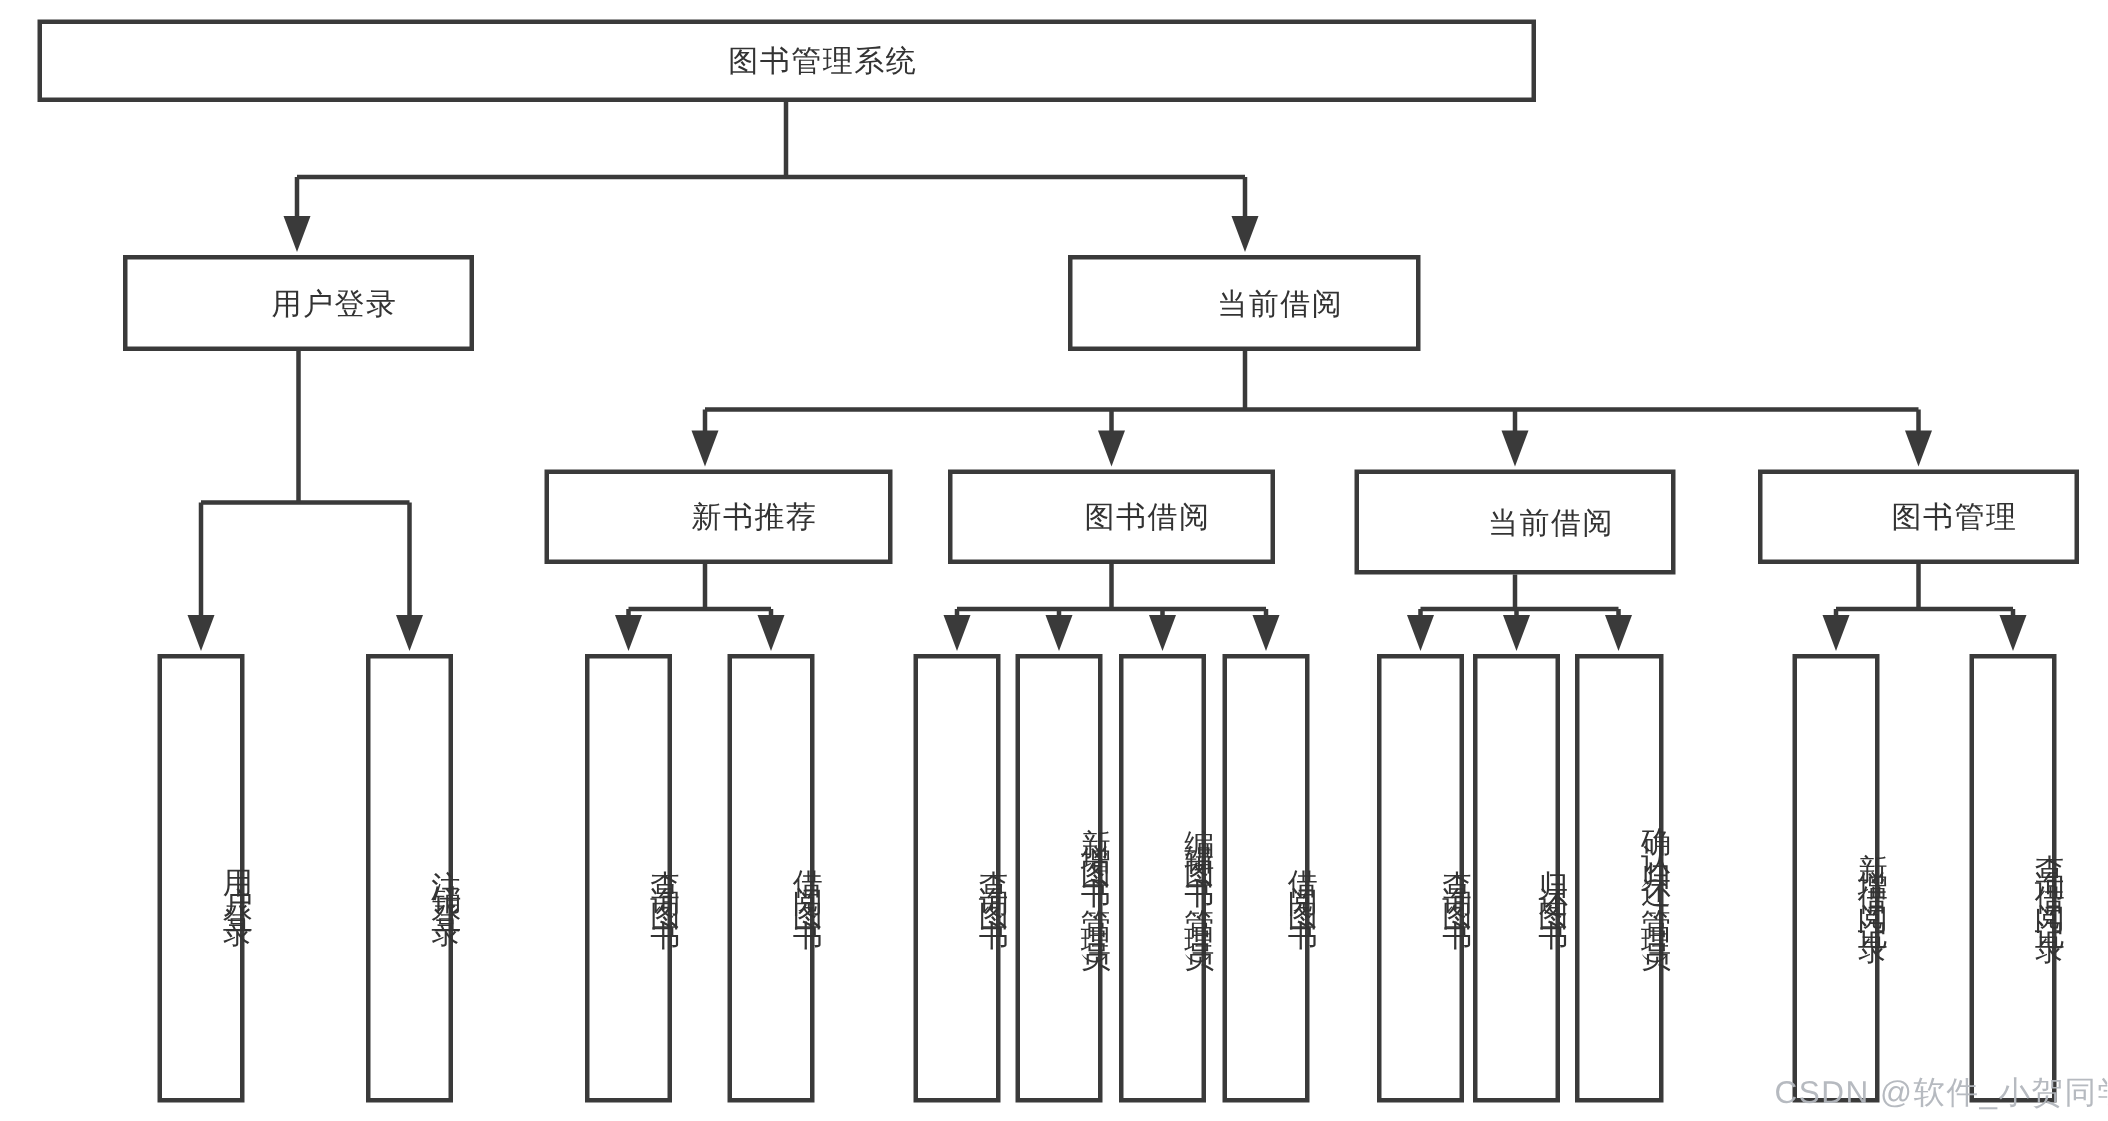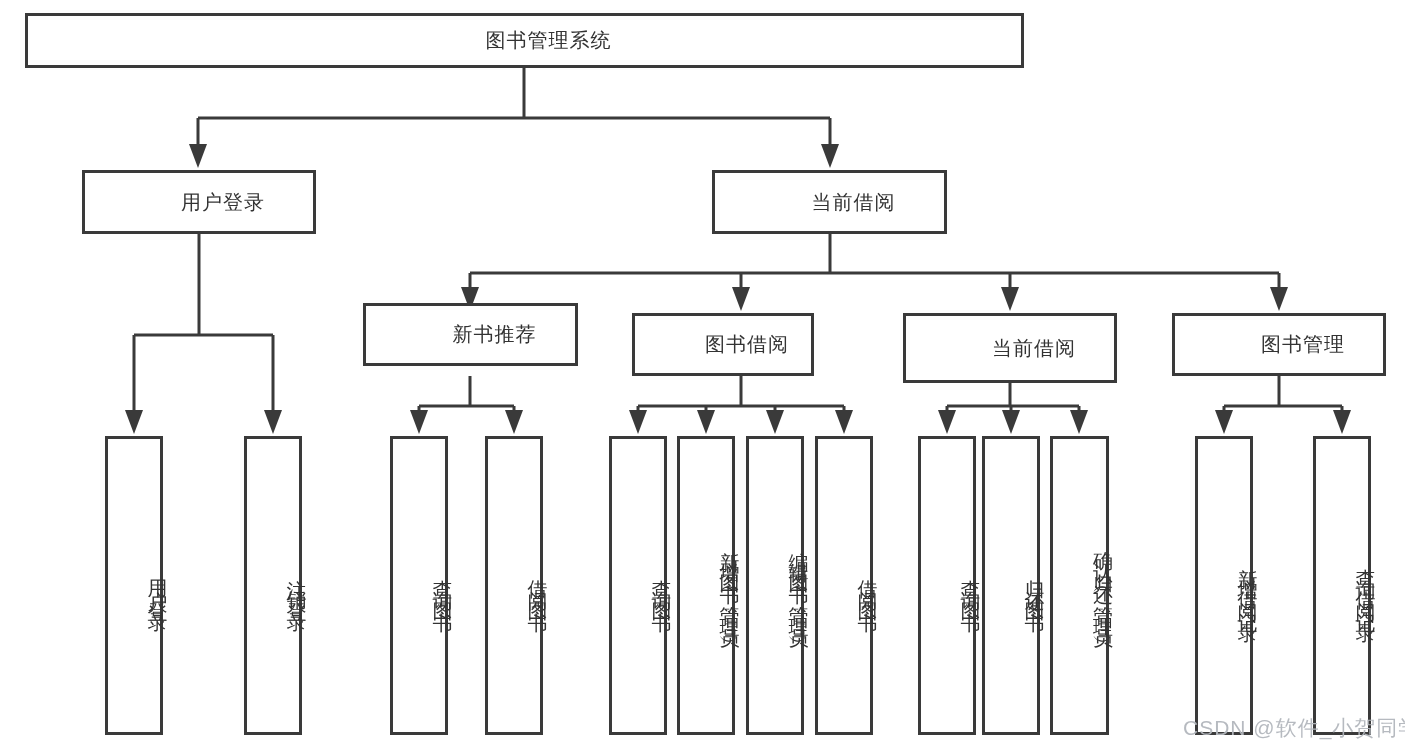--- a/index.html
+++ b/index.html
@@ -85,24 +85,24 @@
     <span>图书管理系统</span>
   </div>
 
   <div class="node" style="left:82px;top:170px;width:234px;height:64px;">
     <span>用户登录</span>
   </div>
   <div class="node" style="left:712px;top:170px;width:235px;height:64px;">
     <span>当前借阅</span>
   </div>
 
-  <div class="node" style="left:363px;top:303px;width:215px;height:63px;">
+  <div class="node" style="left:363px;top:313px;width:232px;height:63px;">
     <span>新书推荐</span>
   </div>
-  <div class="node" style="left:632px;top:313px;width:182px;height:63px;">
+  <div class="node" style="left:632px;top:313px;width:218px;height:63px;">
     <span>图书借阅</span>
   </div>
   <div class="node" style="left:903px;top:313px;width:214px;height:70px;">
     <span>当前借阅</span>
   </div>
   <div class="node" style="left:1172px;top:313px;width:214px;height:63px;">
     <span>图书管理</span>
   </div>
 
   <div class="node leaf" style="left:105px;top:436px;width:58px;height:299px;">

